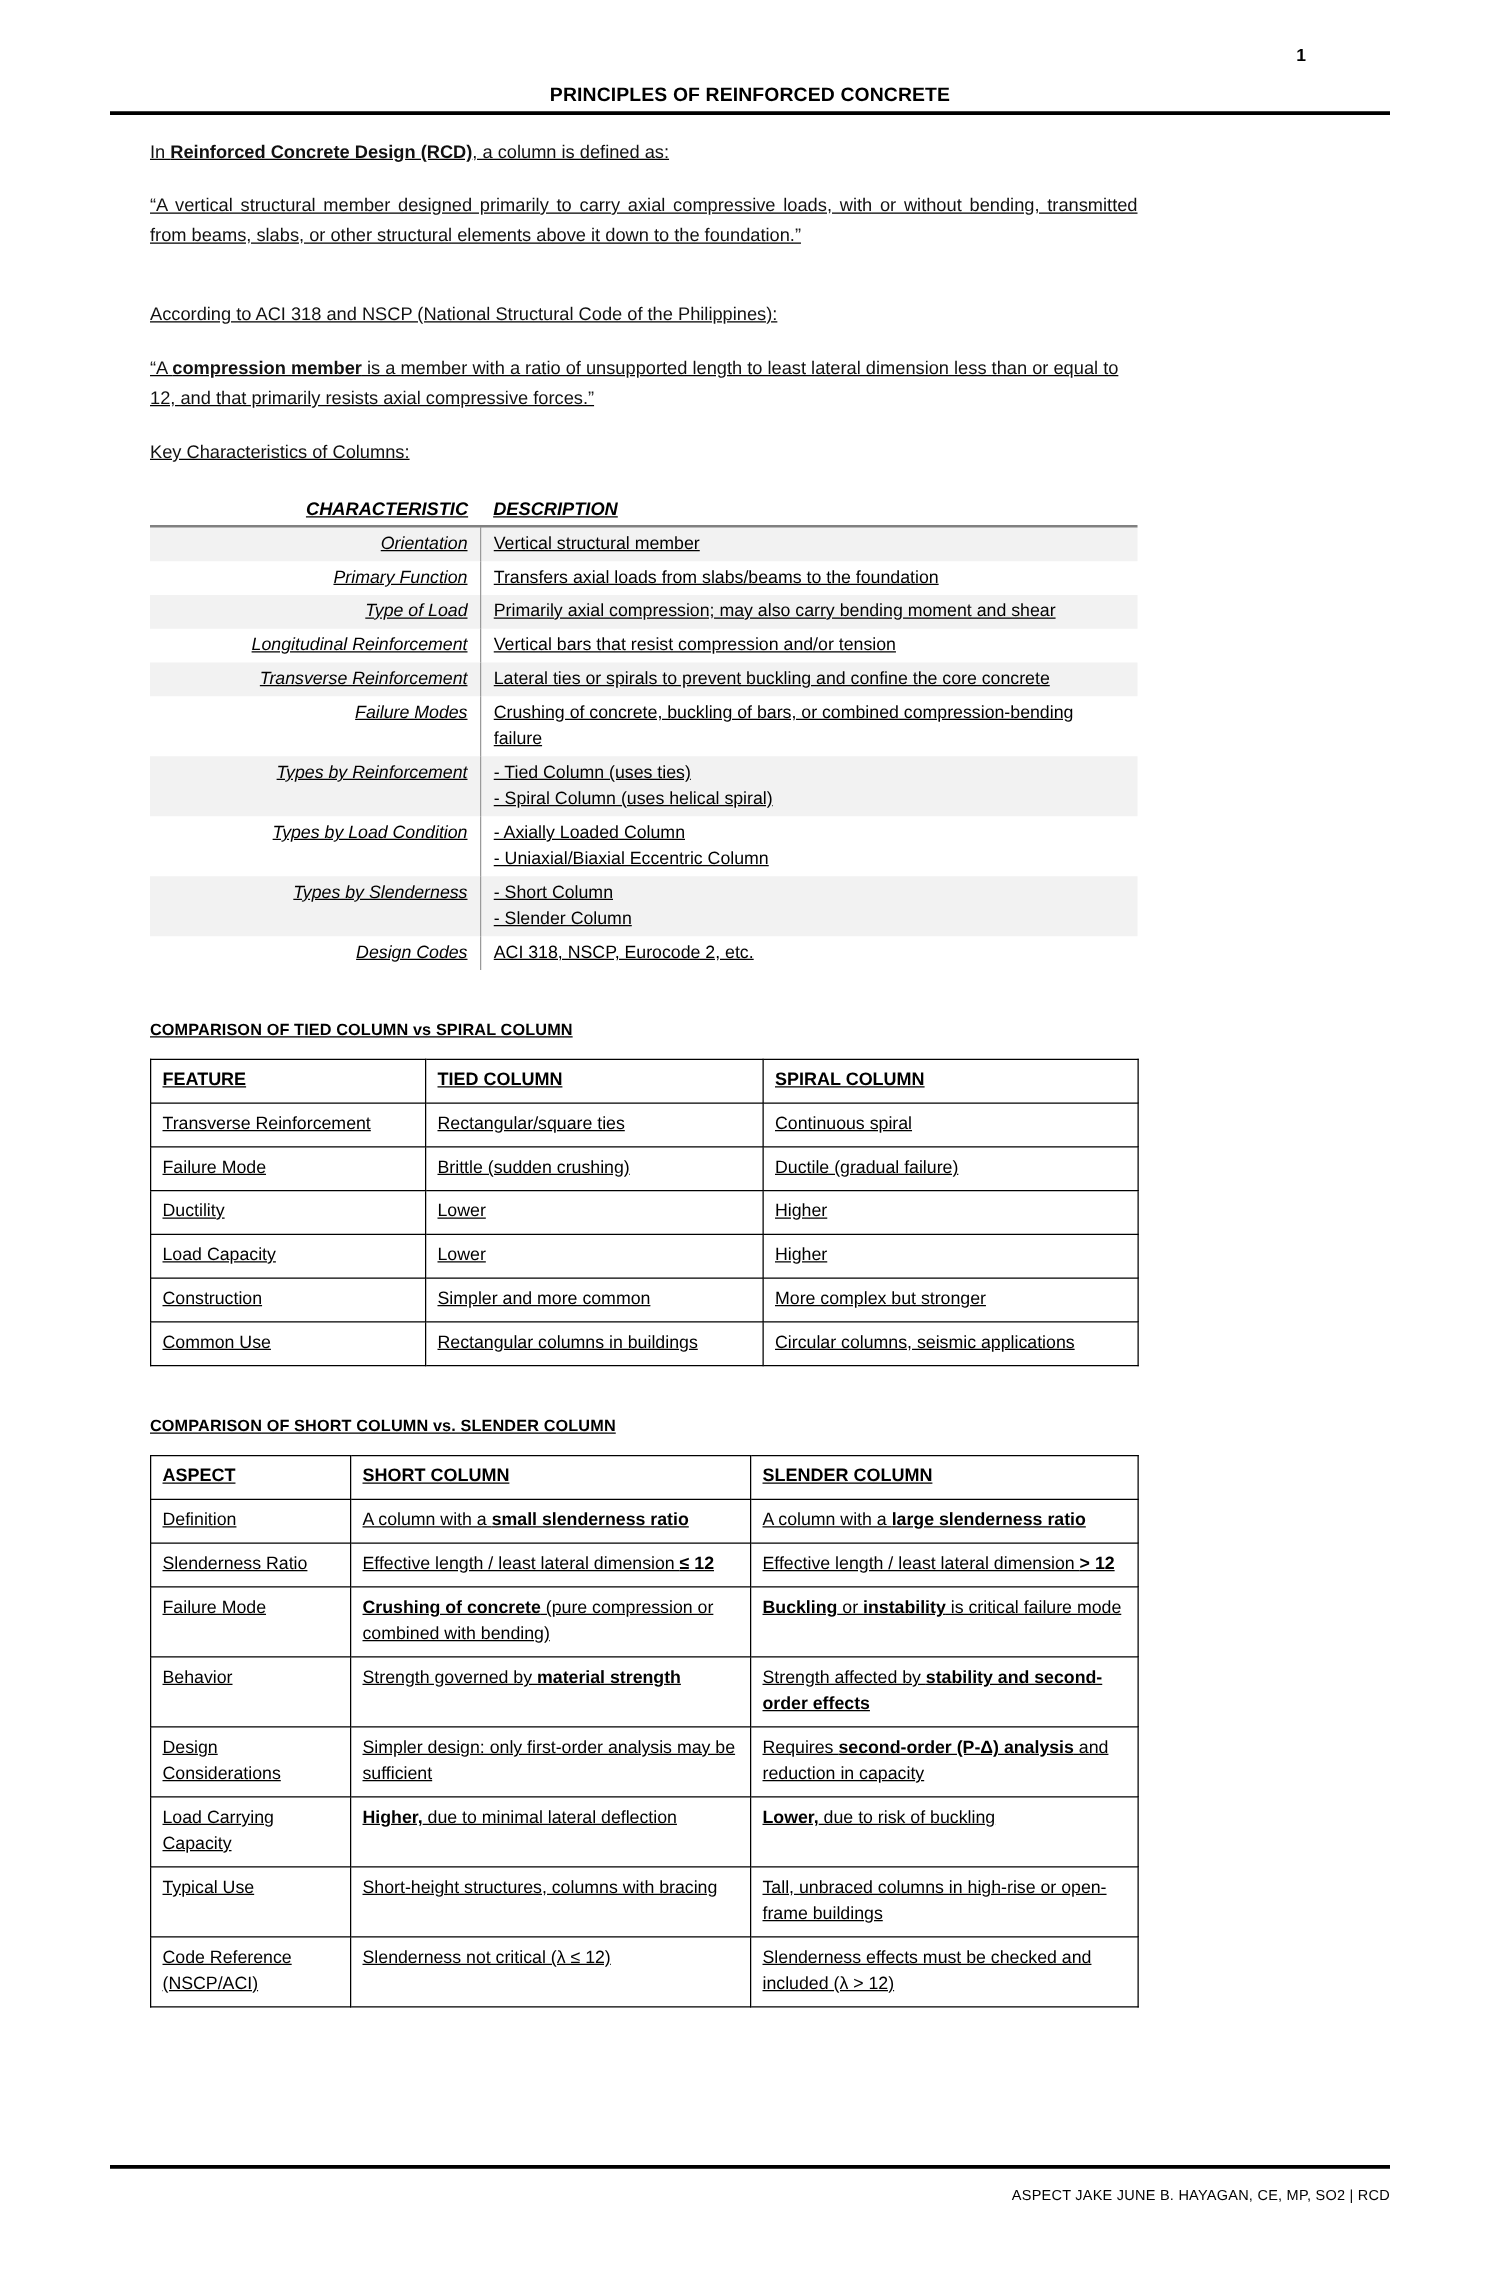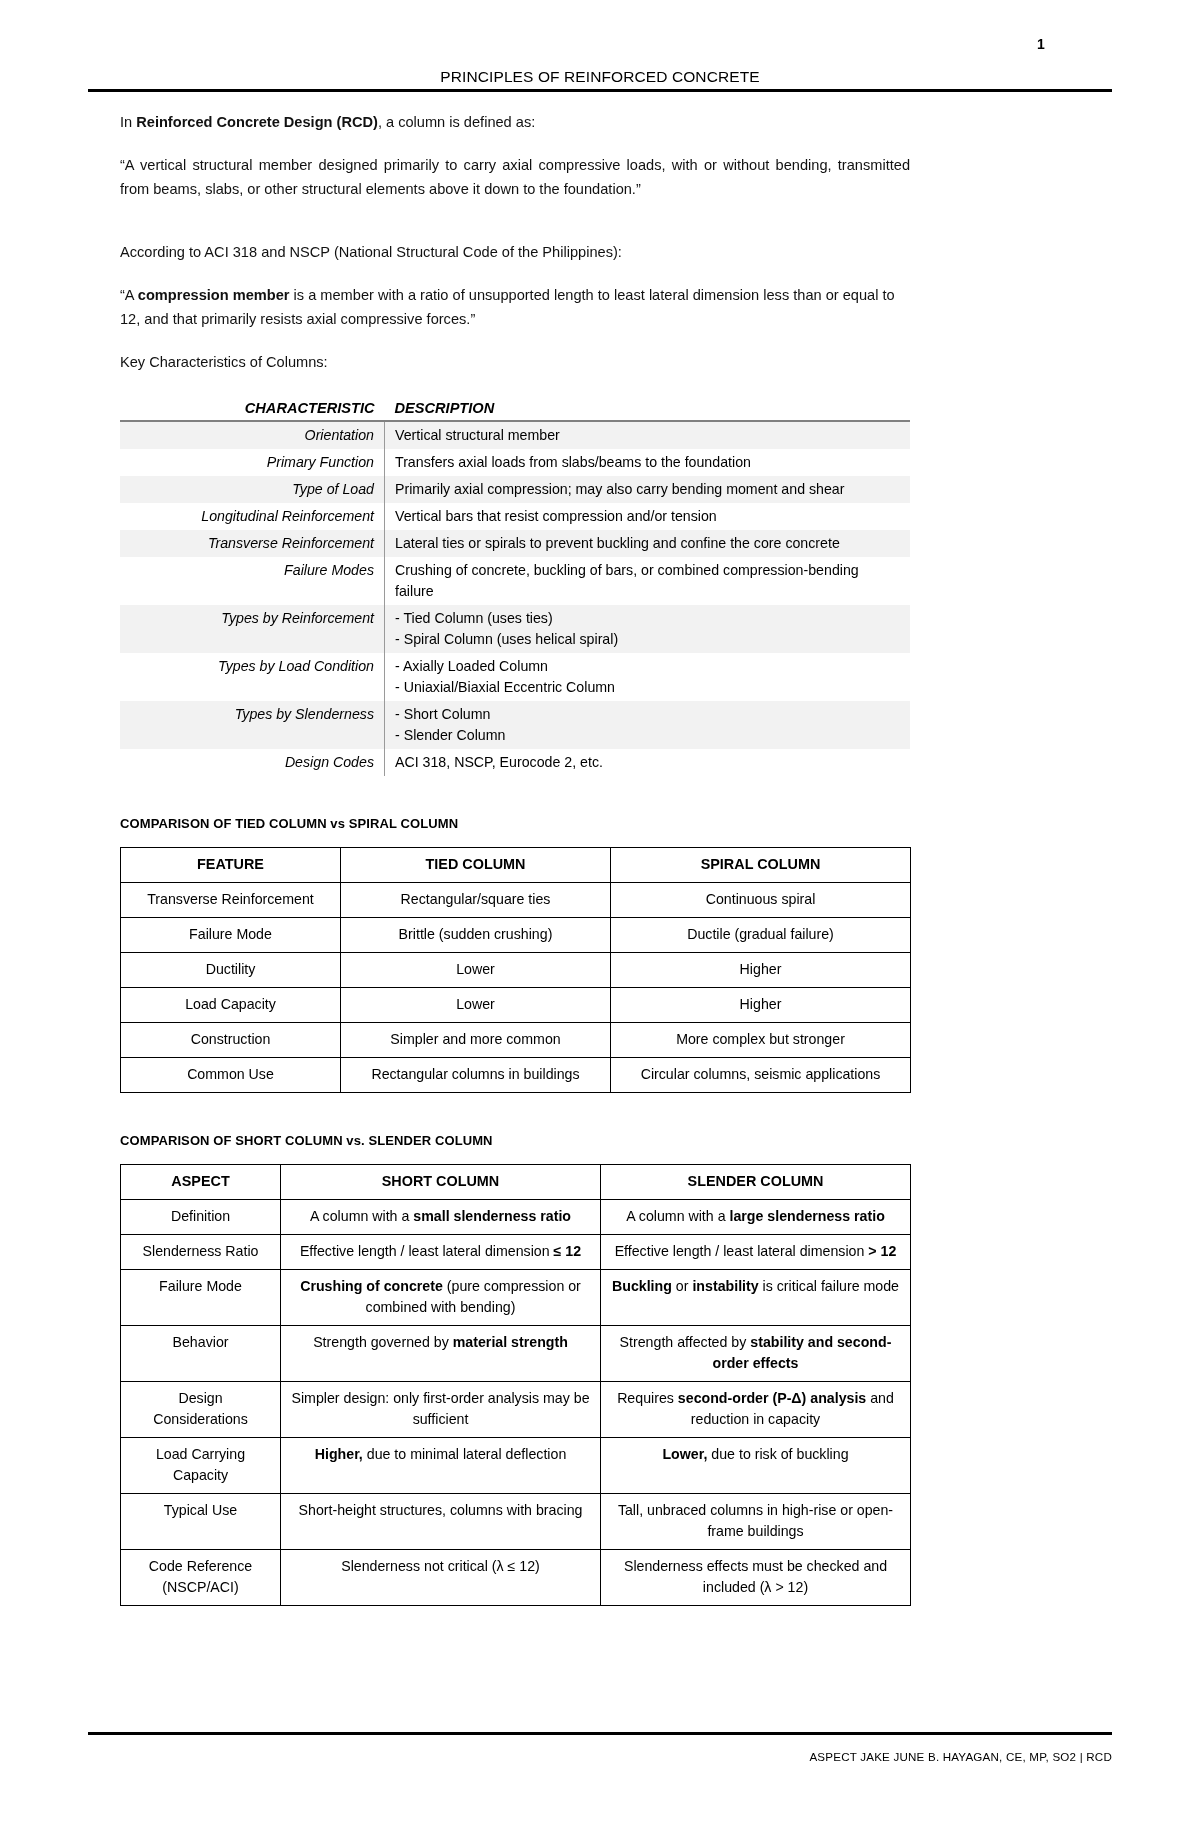--- a/index.html
+++ b/index.html
@@ -41,21 +41,21 @@
   .doc-title-wrap {
     position: absolute;
     left: 88px;
     right: 88px;
     top: 68px;
     text-align: center;
   }
   .doc-title {
     display: inline-block;
     font-size: 15.5px;
-    font-weight: normal;
+    font-weight: bold;
     letter-spacing: 0.1px;
     padding-bottom: 0;
   }
   .header-rule {
     position: absolute;
     left: 88px;
     right: 88px;
     top: 89px;
     height: 3px;
     background: #000;
@@ -118,21 +118,21 @@
     border-collapse: collapse;
     width: 790px;
     font-size: 14.2px;
     table-layout: fixed;
   }
   .cmp th, .cmp td {
     border: 1.6px solid #000000;
     padding: 6px 9px 7px 9px;
     vertical-align: top;
     line-height: 21px;
-    text-align: center;
+    text-align: left;
   }
   .cmp th {
     font-weight: bold;
     font-size: 14.4px;
   }
   .cmp td b, .cmp th b { font-weight: bold; }
   .cmp2 col.a { width: 220px; }
   .cmp2 col.b { width: 270px; }
   .cmp2 col.c { width: 300px; }
   .cmp3 col.a { width: 160px; }
@@ -161,21 +161,21 @@
 
 <div class="page">
 
   <div class="page-number">1</div>
 
   <div class="doc-title-wrap">
     <span class="doc-title">PRINCIPLES OF REINFORCED CONCRETE</span>
   </div>
   <div class="header-rule"></div>
 
-  <div class="content" style="top:110px;">
+  <div class="content" style="top:110px;text-decoration:underline;">
 
     <p class="para no-justify">
       <span>In </span><b>Reinforced Concrete Design (RCD)</b><span>, a column is defined as:</span>
     </p>
 
     <p class="para">“A vertical structural member designed primarily to carry axial compressive loads, with or without bending, transmitted from beams, slabs, or other structural elements above it down to the foundation.”</p>
 
     <div class="spacer-lg"></div>
 
     <p class="para no-justify">According to ACI 318 and NSCP (National Structural Code of the Philippines):</p>

